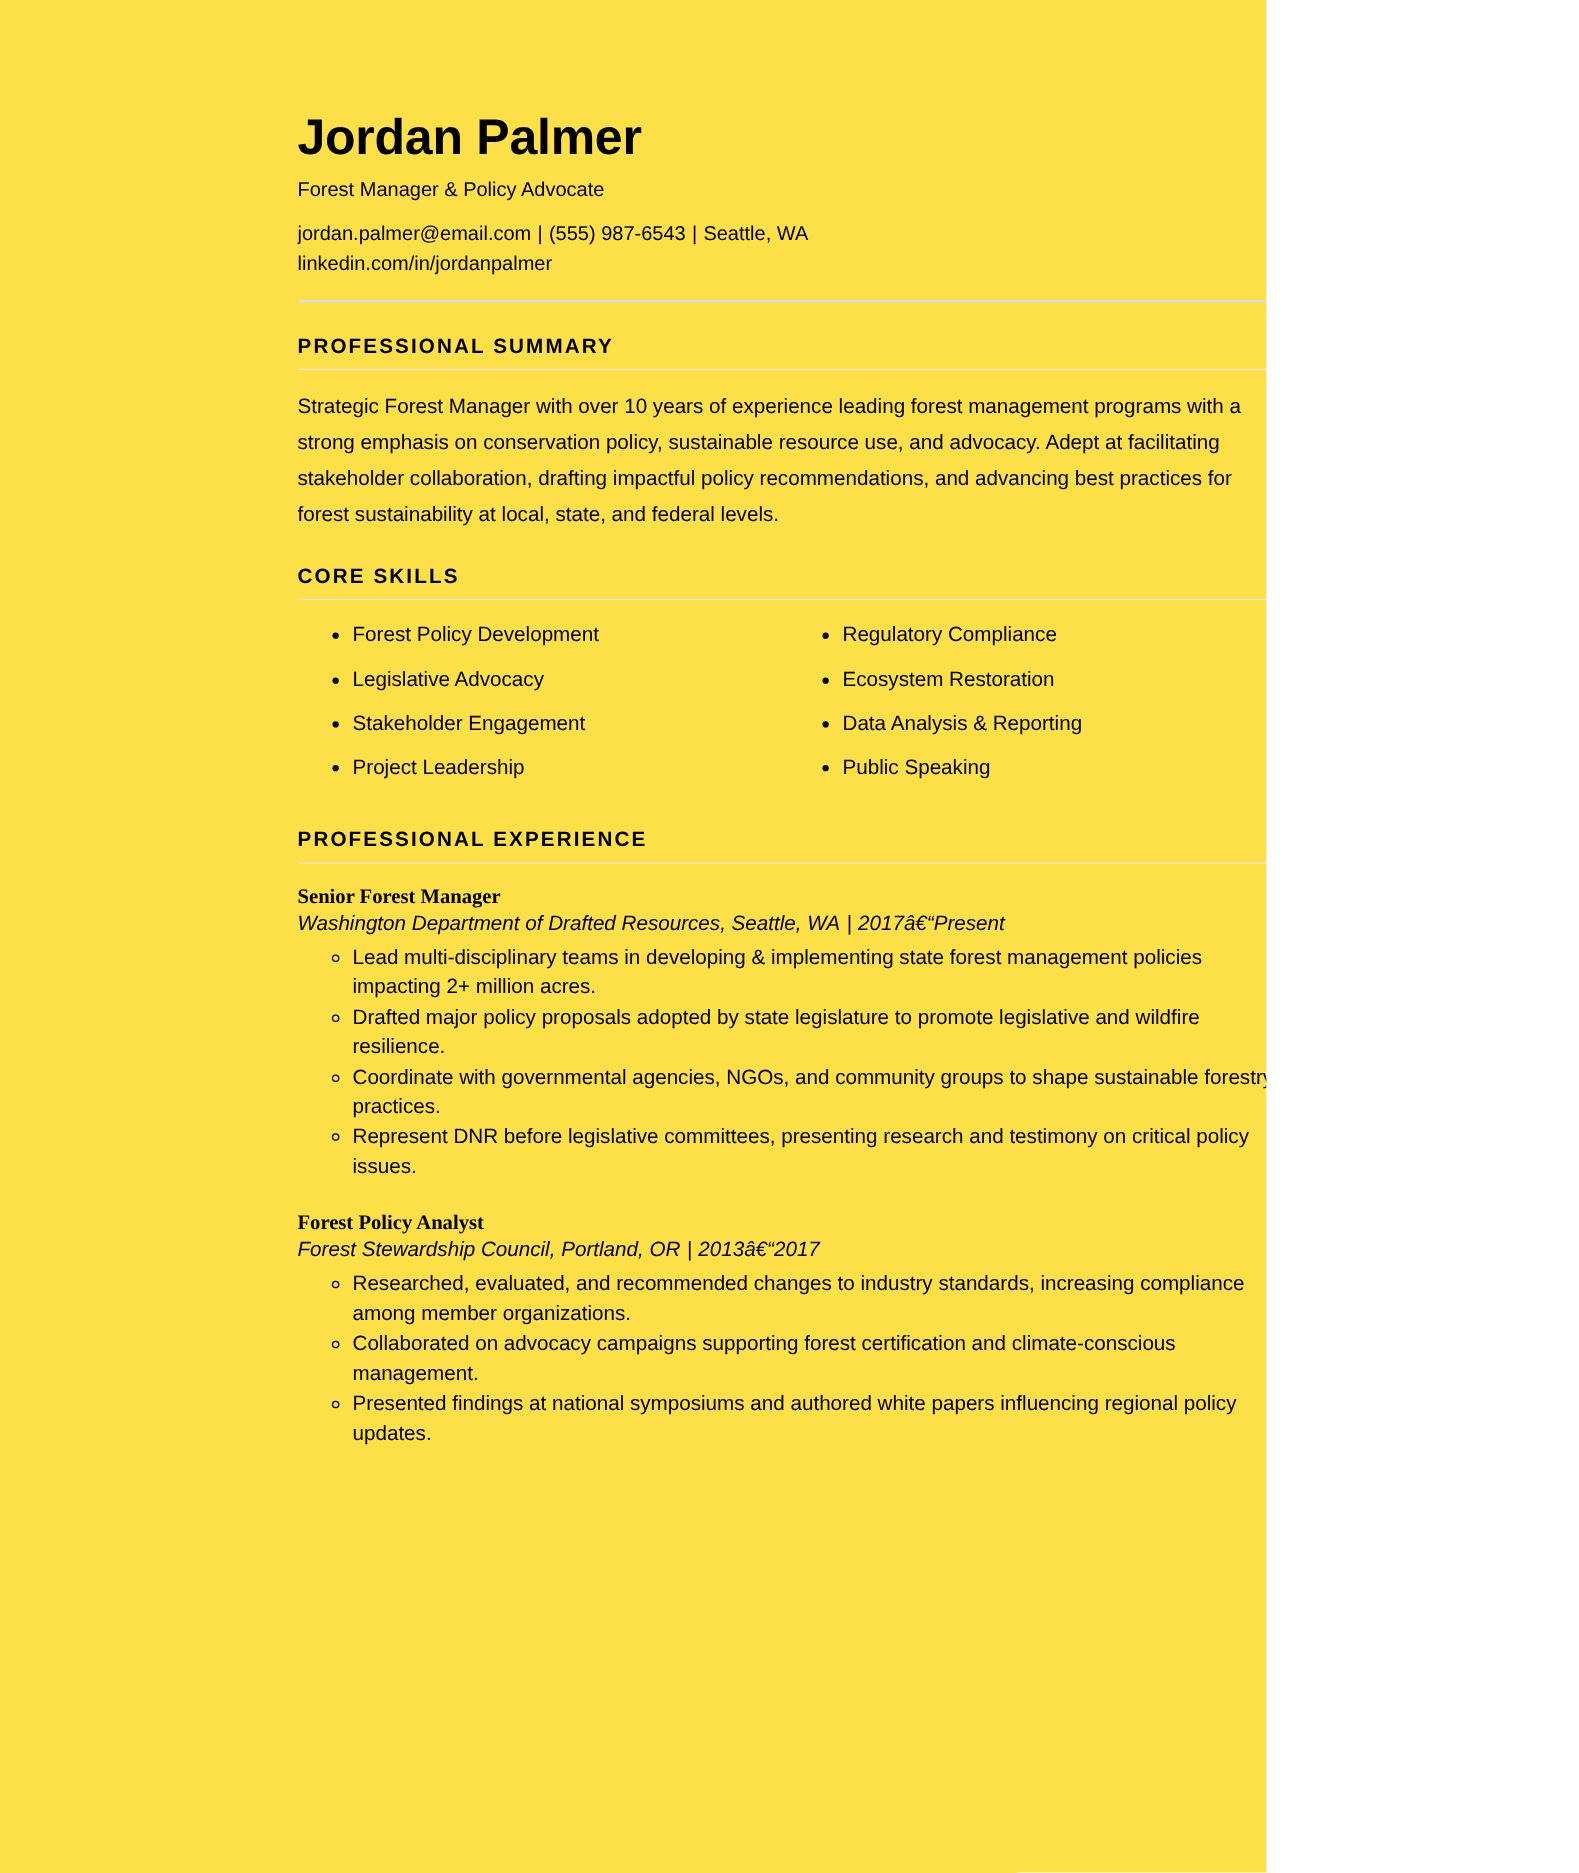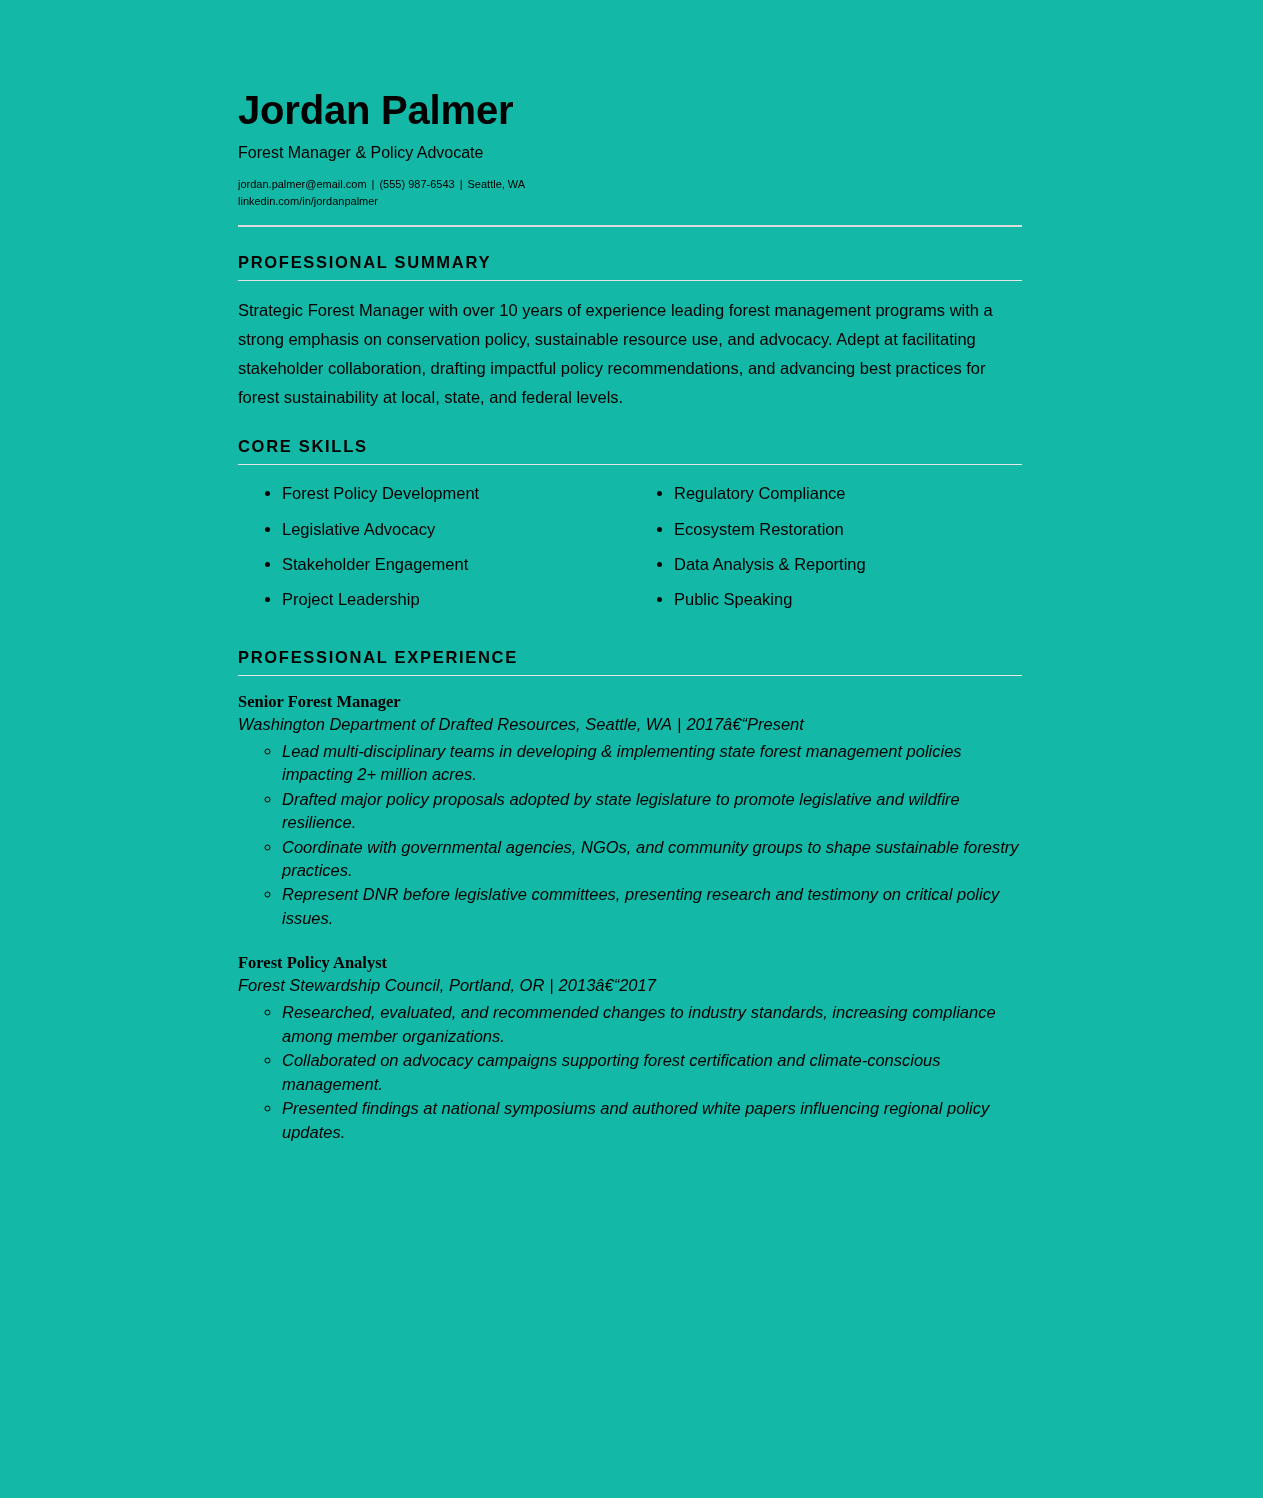--- a/index.html
+++ b/index.html
@@ -10,23 +10,23 @@
   body {
     width: 1263px;
     height: 1498px;
     overflow: hidden;
     font-family: "Liberation Sans", sans-serif;
     color: #000000;
     -webkit-font-smoothing: antialiased;
   }
   .page {
     position: relative;
-    width: 1263px;
+    width: 1013px;
     height: 1498px;
-    background: #14b8a6;
+    background: #fde047;
     overflow: hidden;
   }
   .content {
     position: absolute;
     left: 238px;
     top: 88px;
     width: 784px;
     
     height: 1212px;
     overflow: hidden;
@@ -39,21 +39,21 @@
     line-height: 1.1;
     letter-spacing: -0.2px;
     margin: 0 0 11px 0;
   }
   .headline {
     font-size: 16px;
     line-height: 1.2;
     margin: 0 0 14px 0;
   }
   .contact {
-    font-size: 11px;
+    font-size: 16px;
     line-height: 1.5;
     margin: 0;
   }
   .contact .sep {
     padding: 0 5px;
   }
   .header-rule {
     border-top: 2px solid #dcdcdc;
     margin: 16px 0 0 0;
     height: 0;
@@ -129,21 +129,20 @@
     margin: 0 0 3px 0;
   }
   .job-meta .sep {
     padding: 0 5px;
     font-style: italic;
   }
   .job ul {
     margin: 0;
     padding-left: 44px;
     list-style: circle;
-    font-style: italic;
   }
   .job li {
     font-size: 16.5px;
     line-height: 1.42;
     margin-bottom: 1px;
   }
 
   
   .edu {
     margin-bottom: 21px;

